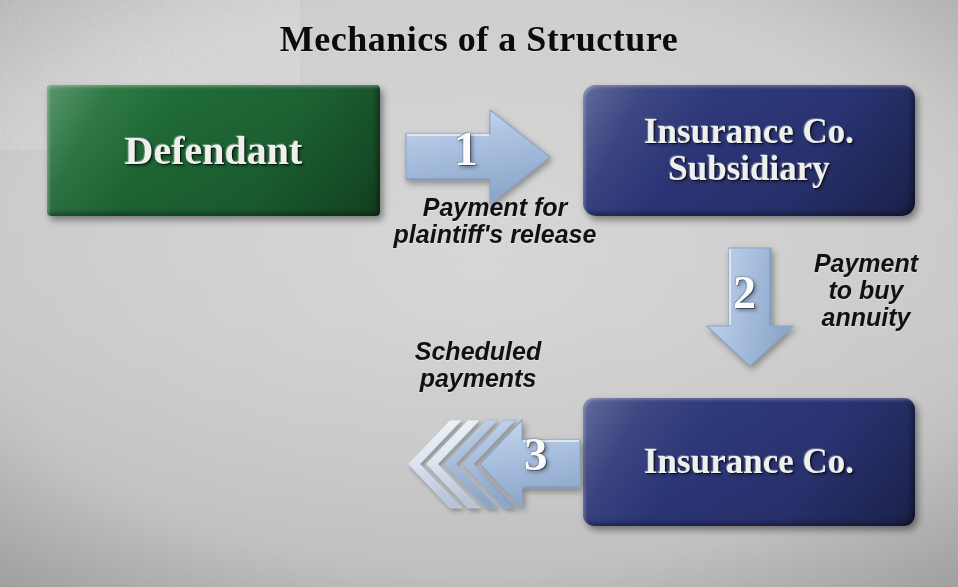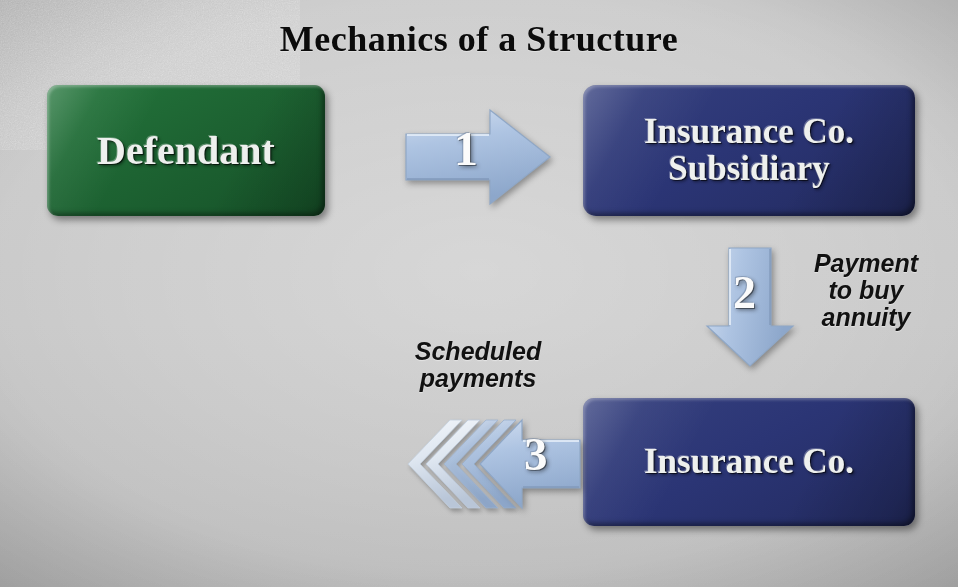--- a/index.html
+++ b/index.html
@@ -96,21 +96,21 @@
         rgba(0,0,0,0.16) 92%,
         rgba(0,0,0,0.28) 100%),
       linear-gradient(150deg, #36417f 0%, #2b3575 46%, #222a5e 100%);
     box-shadow:
       inset 2px 2px 3px rgba(255,255,255,0.26),
       inset -3px -3px 5px rgba(0,0,0,0.40),
       3px 4px 7px rgba(0,0,0,0.42);
     align-items: center;
   }
 
-  #node-defendant  { left: 47px;  top: 85px;  width: 278px; height: 131px; border-radius: 11px; font-size: 40px; }
+  #node-defendant  { left: 47px;  top: 85px;  width: 333px; height: 131px; border-radius: 4px; font-size: 40px; }
   #node-subsidiary { left: 583px; top: 85px;  width: 332px; height: 131px; border-radius: 13px; font-size: 35px; }
   #node-insurance  { left: 583px; top: 398px; width: 332px; height: 128px; border-radius: 11px; font-size: 35px; }
   #node-plaintiff  { left: 60px;  top: 398px; width: 325px; height: 128px; border-radius: 64px; font-size: 40px; }
 
   
   .arrow-wrap { position: absolute; }
   .arrow-wrap svg { display: block; overflow: visible; }
   .arrow-num {
     position: absolute;
     font-family: "Liberation Serif", "DejaVu Serif", serif;
@@ -231,20 +231,22 @@
 
       <g style="filter: drop-shadow(2px 3px 3px rgba(0,0,0,0.35));">
         <polygon points="76,54 118,10 118,30 176,30 176,78 118,78 118,98" fill="url(#g-a3)" stroke="#8fa7c6" stroke-width="1.2"></polygon>
         <polyline points="119,31 175,31" fill="none" stroke="#e4edf8" stroke-width="2" opacity="0.85"></polyline>
         <polyline points="119,77 175,77" fill="none" stroke="#7c93b4" stroke-width="2" opacity="0.55"></polyline>
       </g>
     </svg>
     <span class="arrow-num" style="left:120px; top:17px; font-size:47px;">3</span>
   </div>
 
+  <div class="flow-label" id="label-1">Payment for
+plaintiff's release</div>
 
   <div class="flow-label" id="label-2">Payment
 to buy
 annuity</div>
 
   <div class="flow-label" id="label-3">Scheduled
 payments</div>
 
 </div>
 

